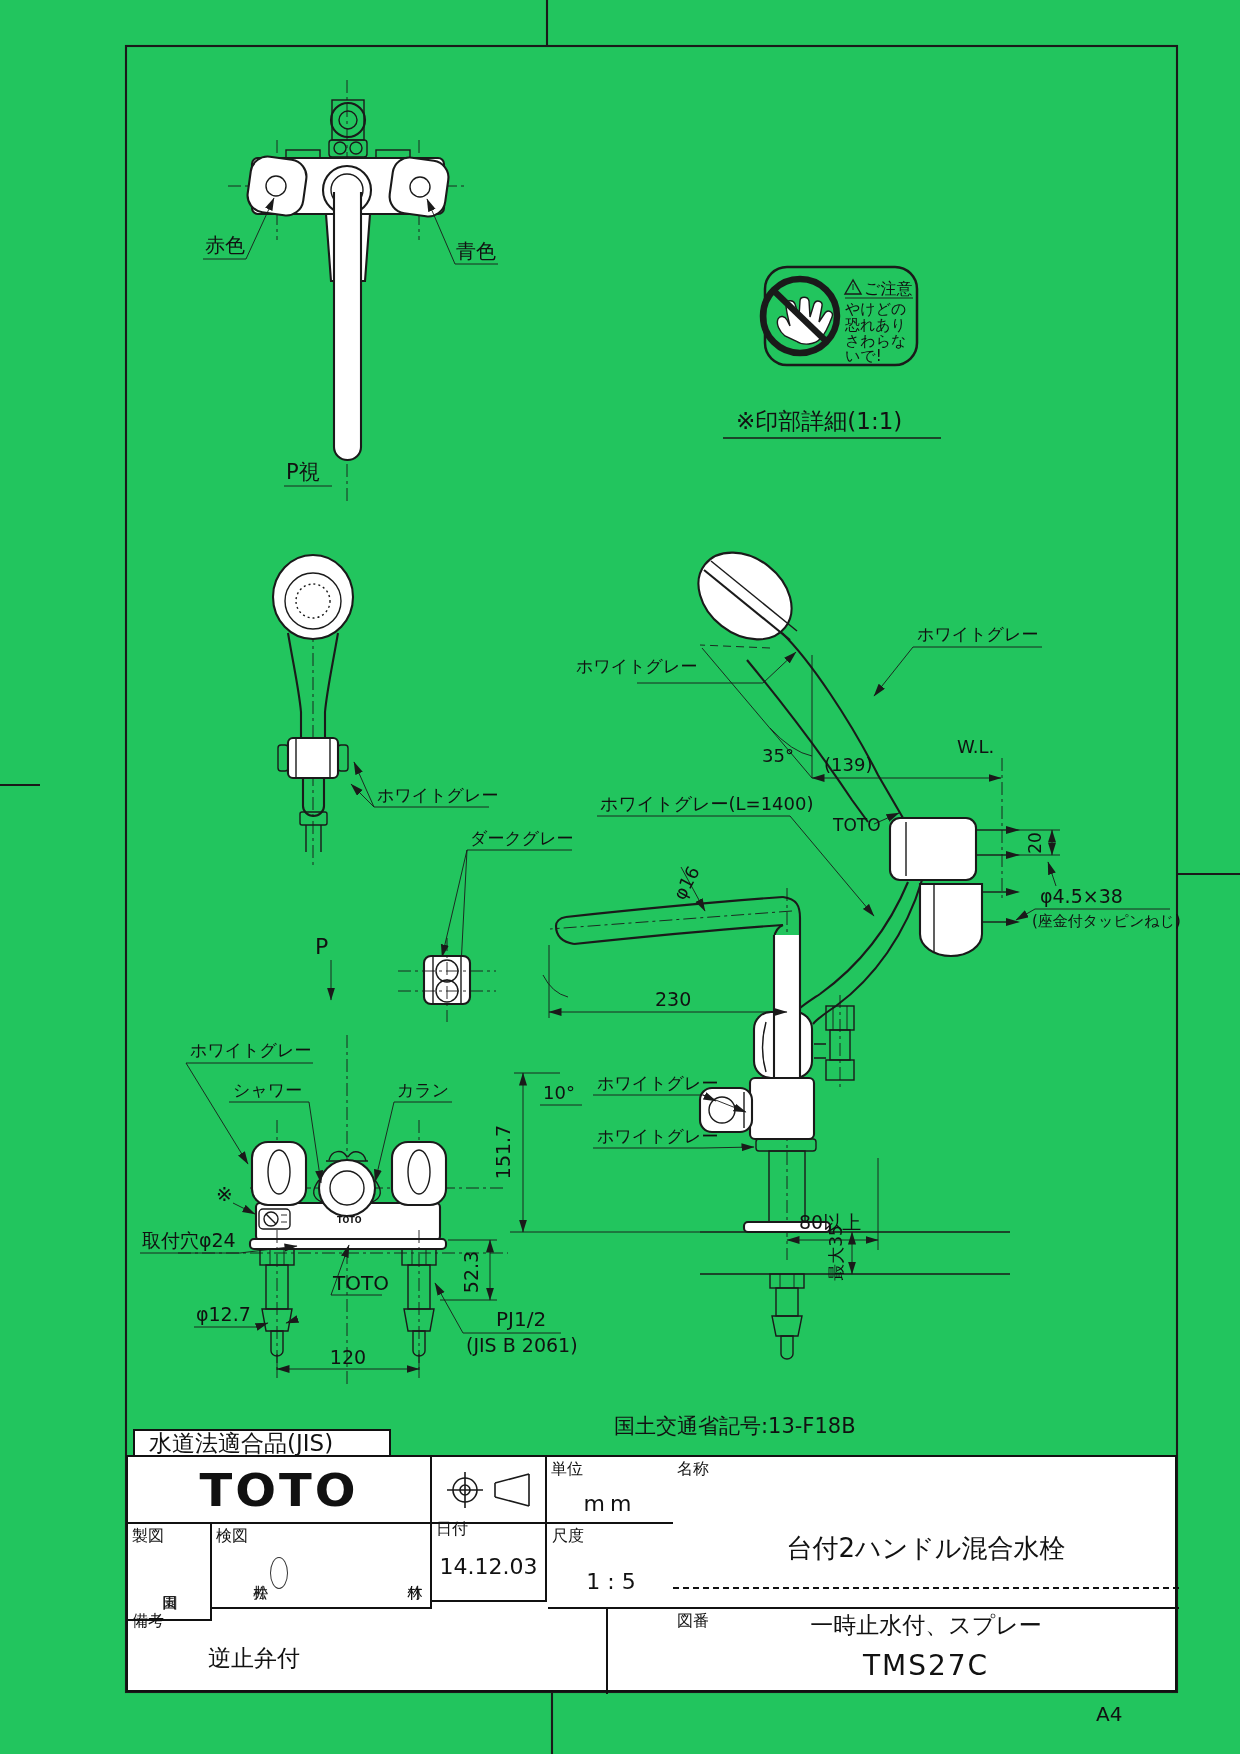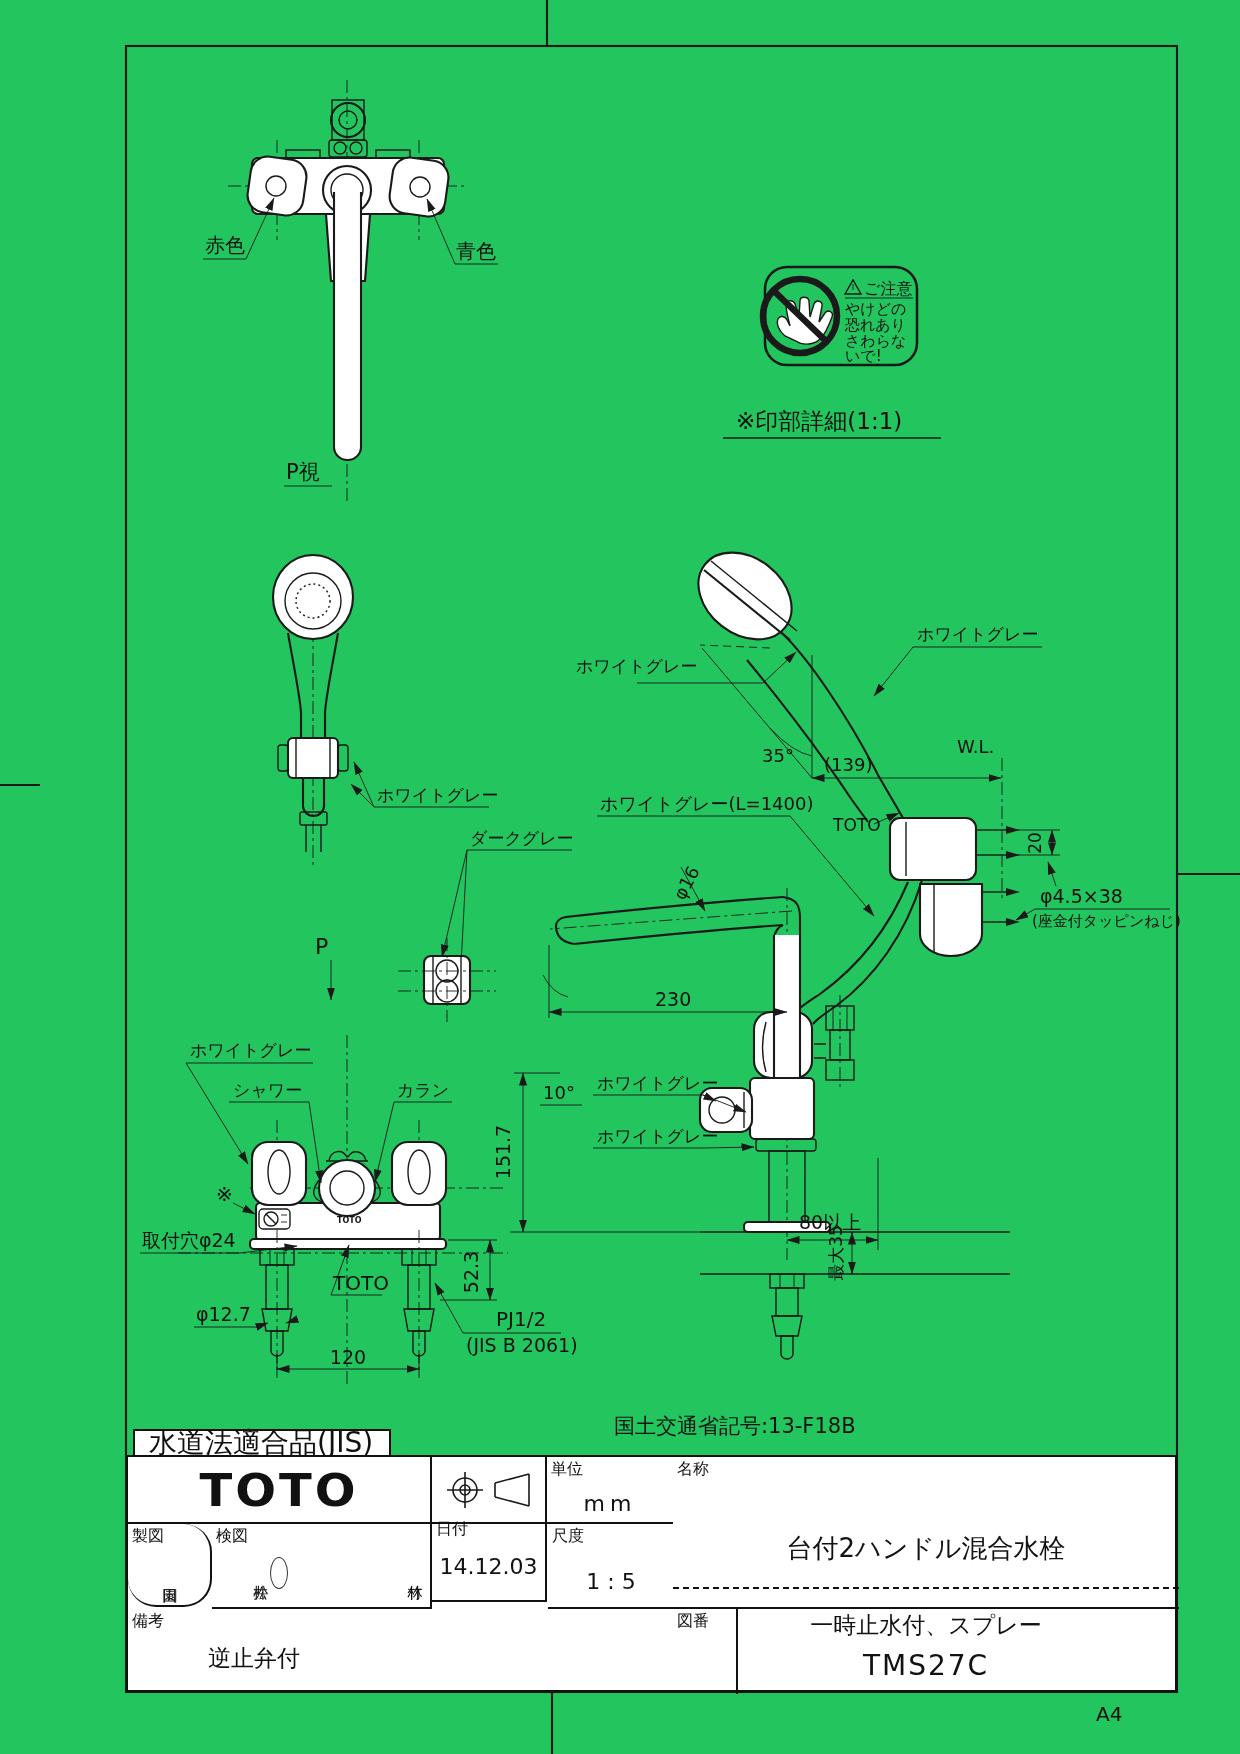--- a/index.html
+++ b/index.html
@@ -15,21 +15,21 @@
   .dim{stroke-width:0.9;marker-start:url(#as);marker-end:url(#ae)}
   .ldr{stroke-width:0.9;marker-end:url(#ae)}
   .fil{fill:#1a1a1a;stroke:none}
   
   .tblock{position:absolute;left:126px;top:1455px;width:1051px;height:237px;
           border:2px solid #111;box-sizing:border-box;background:#fff;}
   .cell{position:absolute;box-sizing:border-box;border-right:2px solid #111;border-bottom:2px solid #111;}
   .cell-label{position:absolute;left:4px;top:2px;font-size:16px;}
   .jisbox{position:absolute;left:133px;top:1429px;width:258px;height:28px;border:2px solid #111;
           box-sizing:border-box;background:#fff;display:flex;align-items:center;padding-left:14px;
-          font-size:28px;}
+          font-size:23px;}
   .toto-logo{font-size:48px;font-weight:800;letter-spacing:3px;transform:scaleY(.92);}
   .center-flex{display:flex;align-items:center;justify-content:center;height:100%;}
   .vert{writing-mode:vertical-rl;text-orientation:upright;font-size:15px;line-height:1.05;}
   .stamp{width:16px;height:30px;border:1.3px solid #333;border-radius:50%;margin-left:2px;}
   .dashdiv{border-top:2px dashed #111;}
 </style>
 </head>
 <body>
 
 <div class="page">
@@ -350,21 +350,21 @@
       </svg>
     </div>
   </div>
   <div class="cell" style="left:419px;top:0;width:126px;height:67px;border-right:none;">
     <span class="cell-label">単位</span>
     <div class="center-flex" style="padding-top:14px;font-size:22px;letter-spacing:5px;">
       <span>mm</span>
     </div>
   </div>
 
-  <div class="cell" style="left:0;top:67px;width:84px;height:83px;border-radius:28px;">
+  <div class="cell" style="left:0;top:67px;width:84px;height:97px;">
     <span class="cell-label">製図</span>
     <div class="center-flex" style="padding-top:12px;">
       <span class="vert">園田</span>
     </div>
   </div>
   <div class="cell" style="left:84px;top:67px;width:220px;height:85px;">
     <span class="cell-label">検図</span>
     <div style="display:flex;align-items:center;height:100%;padding:14px 8px 0 40px;box-sizing:border-box;justify-content:space-between;">
       <span style="display:flex;align-items:center;">
         <span class="vert">松井</span>
@@ -379,21 +379,21 @@
       <span>14.12.03</span>
     </div>
   </div>
   <div class="cell" style="left:420px;top:67px;width:126px;height:85px;border-right:none;">
     <span class="cell-label">尺度</span>
     <div class="center-flex" style="padding-top:16px;font-size:22px;">
       <span>1 : 5</span>
     </div>
   </div>
 
-  <div class="cell" style="left:0;top:152px;width:610px;height:85px;border-bottom:none;">
+  <div class="cell" style="left:0;top:152px;width:480px;height:85px;border-bottom:none;">
     <span class="cell-label">備考</span>
     <div style="padding:34px 0 0 80px;font-size:23px;">
       <span>逆止弁付</span>
     </div>
   </div>
 
   <div class="cell" style="left:545px;top:0;width:506px;height:152px;border-right:none;">
     <span class="cell-label">名称</span>
     <div class="center-flex" style="height:77px;font-size:26px;padding-top:24px;margin-top:29px;">
       <span>台付2ハンドル混合水栓</span>

